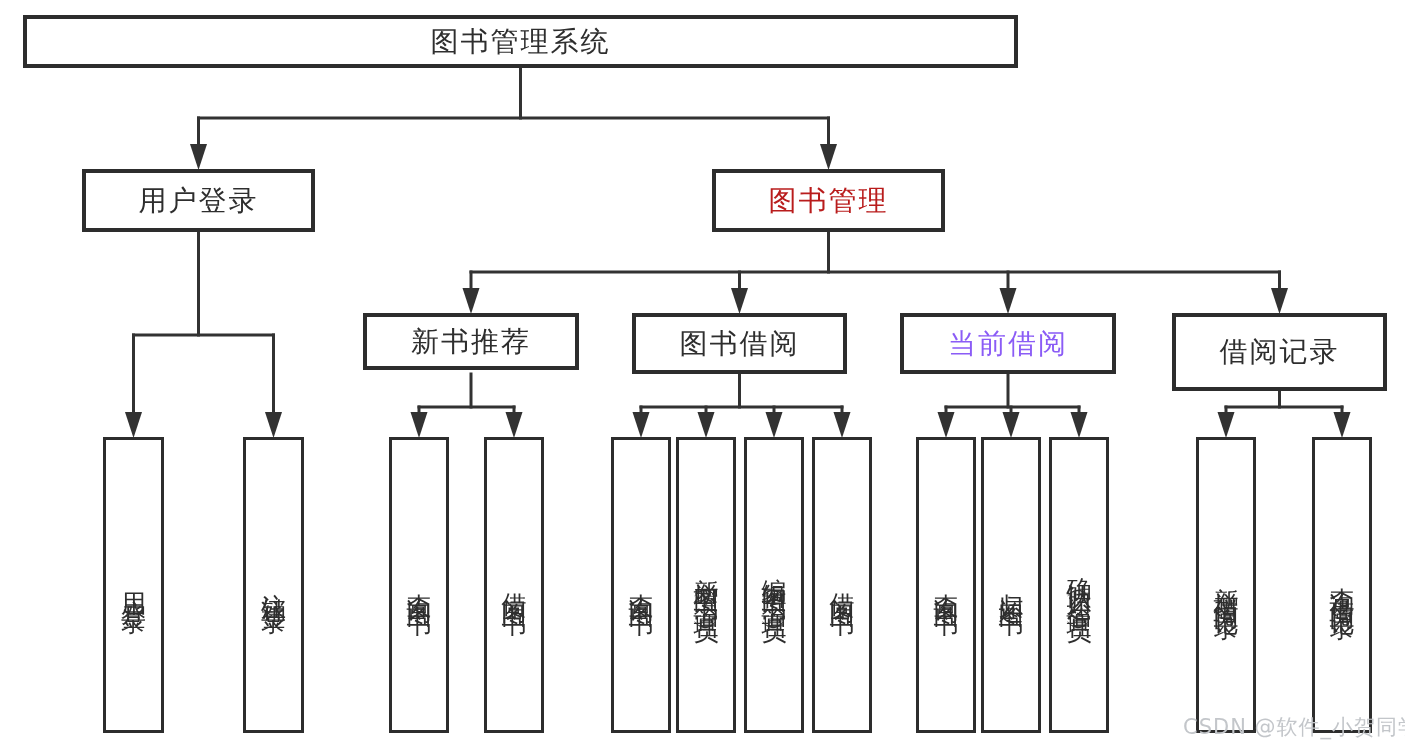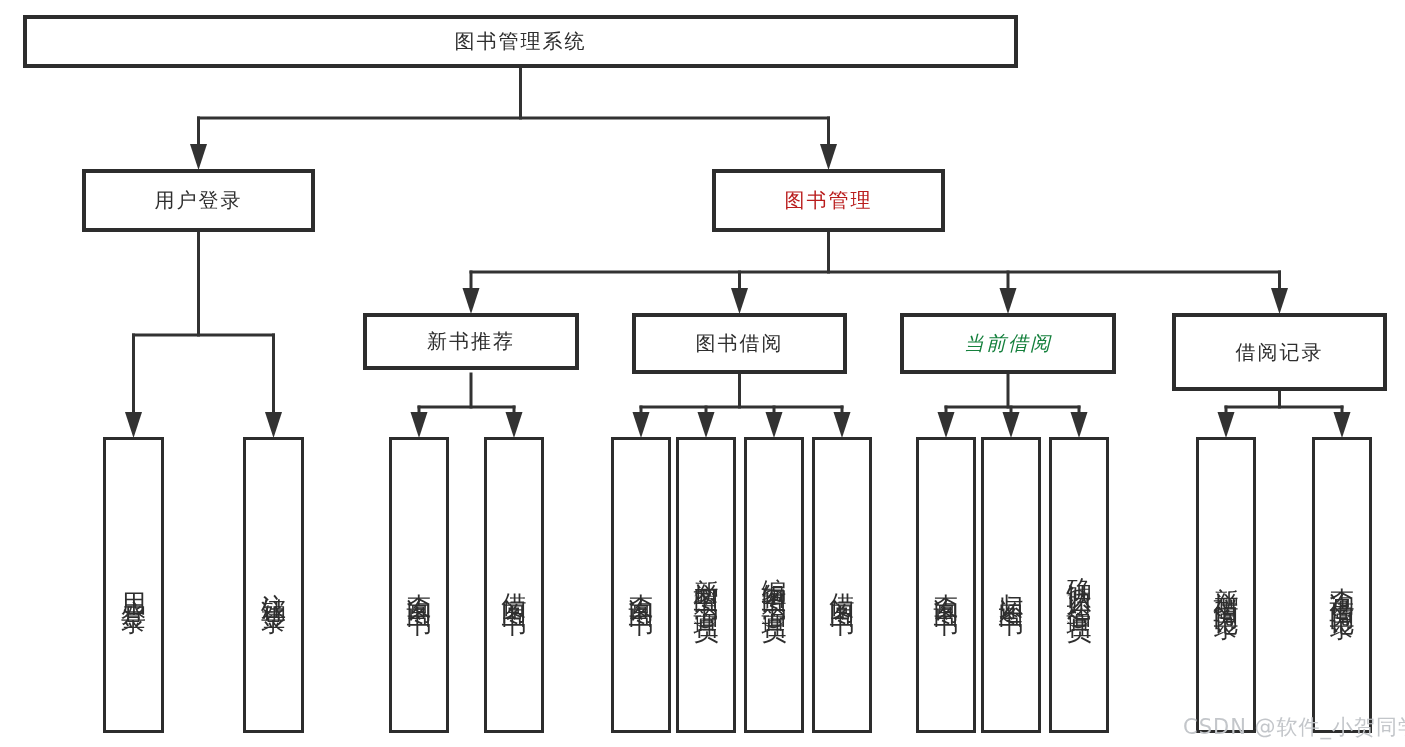--- a/index.html
+++ b/index.html
@@ -12,21 +12,21 @@
   #canvas{position:absolute;left:0;top:0;width:1405px;height:747px}
   #connector-layer{position:absolute;left:0;top:0;z-index:1}
   #nodes{position:absolute;left:0;top:0;width:100%;height:100%;z-index:2}
   .node{
     position:absolute;box-sizing:border-box;
     background:#ffffff;
     border-style:solid;border-color:#2d2d2d;
     display:flex;align-items:center;justify-content:center;
   }
   .node.horiz .lbl{
-    font-size:20px;letter-spacing:2px;color:#2e2e2e;white-space:nowrap;
+    font-size:28px;letter-spacing:2px;color:#2e2e2e;white-space:nowrap;
   }
   .node.vert .lbl{
     writing-mode:vertical-rl;
     font-size:25px;line-height:1;letter-spacing:6px;color:#2e2e2e;
   }
   .watermark{
     position:absolute;left:1183px;top:713px;z-index:5;
     font-size:21px;letter-spacing:1px;white-space:nowrap;
     color:#c3c6ca;
   }
@@ -99,21 +99,21 @@
       <div class="node horiz" style="left: 712px; top: 169px; width: 233px; height: 63px; border-width: 4px; border-color: rgb(45, 45, 45);">
         <span class="lbl" style="color: #b91c1c;">图书管理</span>
       </div>
       <div class="node horiz" style="left: 363px; top: 313px; width: 216px; height: 57px; border-width: 4px; border-color: rgb(45, 45, 45);">
         <span class="lbl" style="color: rgb(46, 46, 46);">新书推荐</span>
       </div>
       <div class="node horiz" style="left: 632px; top: 313px; width: 215px; height: 61px; border-width: 4px; border-color: rgb(45, 45, 45);">
         <span class="lbl" style="color: rgb(46, 46, 46);">图书借阅</span>
       </div>
       <div class="node horiz" style="left: 900px; top: 313px; width: 216px; height: 61px; border-width: 4px; border-color: rgb(45, 45, 45);">
-        <span class="lbl" style="color: #15803d; font-style: italic;">当前借阅</span>
+        <span class="lbl" style="color: #8b5cf6;">当前借阅</span>
       </div>
       <div class="node horiz" style="left: 1172px; top: 313px; width: 215px; height: 78px; border-width: 4px; border-color: rgb(45, 45, 45);">
         <span class="lbl" style="color: rgb(46, 46, 46);">借阅记录</span>
       </div>
       <div class="node vert" style="left: 103px; top: 437px; width: 61px; height: 296px; border-width: 3px; border-color: rgb(45, 45, 45);">
         <span class="lbl" style="color: rgb(46, 46, 46);">用户登录</span>
       </div>
       <div class="node vert" style="left: 243px; top: 437px; width: 61px; height: 296px; border-width: 3px; border-color: rgb(45, 45, 45);">
         <span class="lbl" style="color: rgb(46, 46, 46);">注销登录</span>
       </div>

